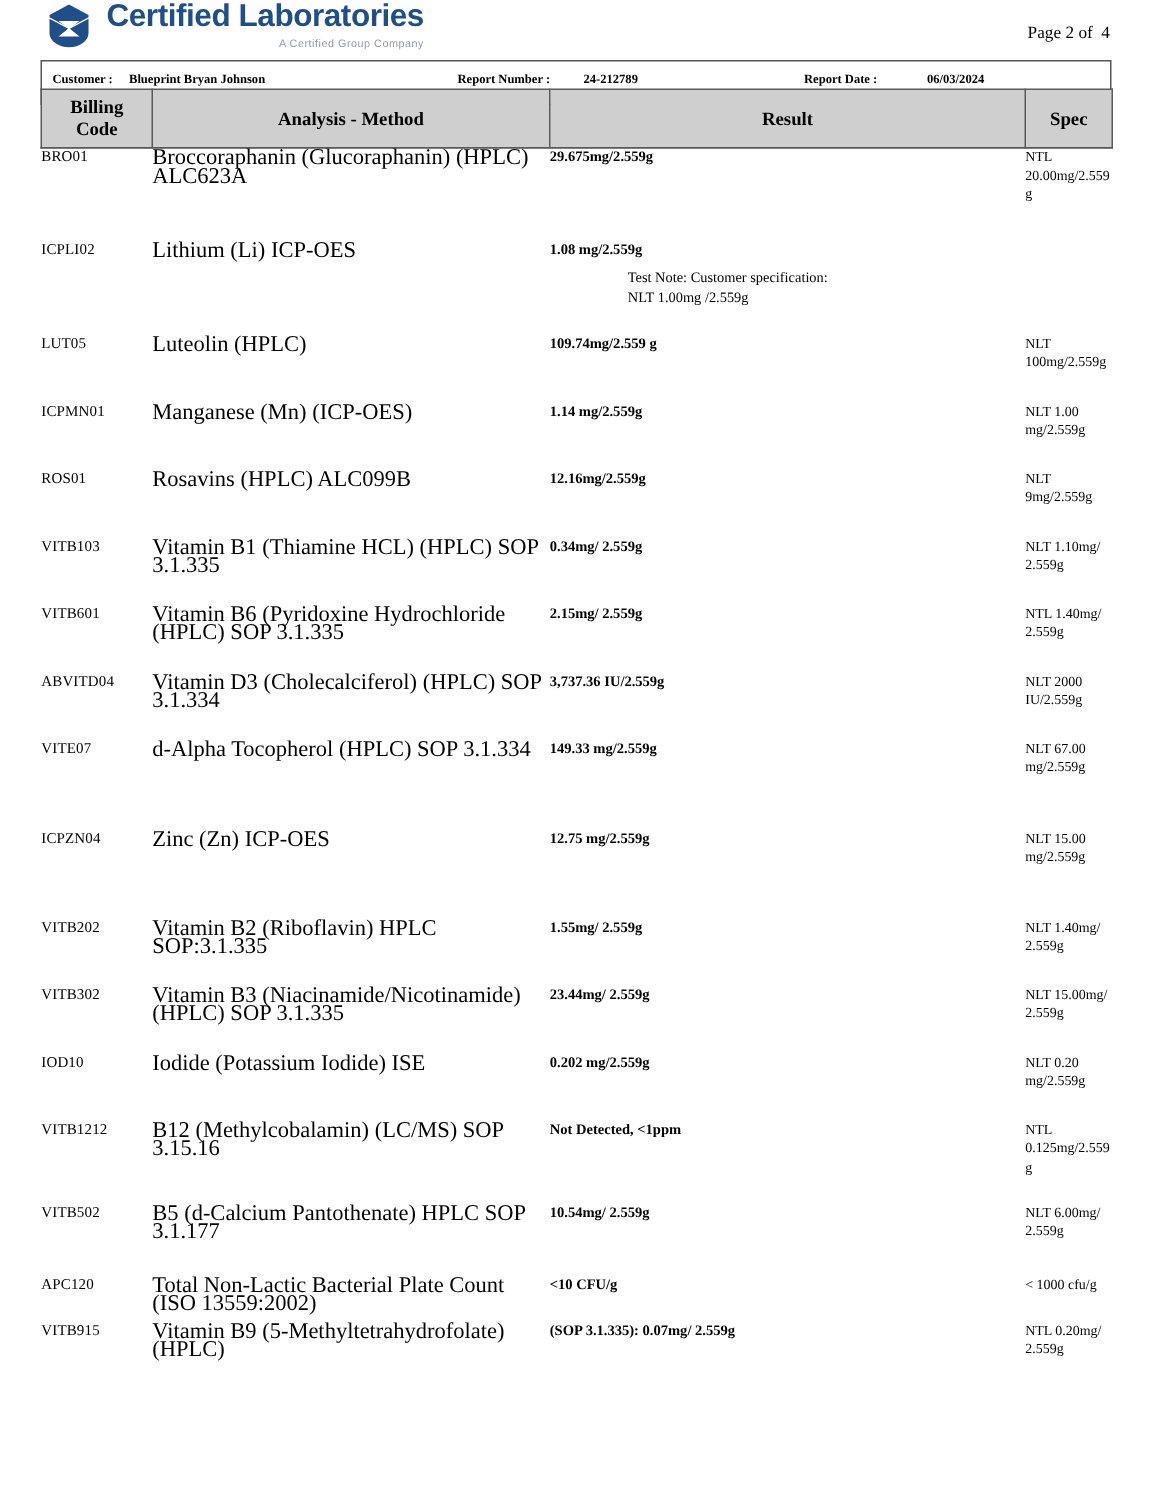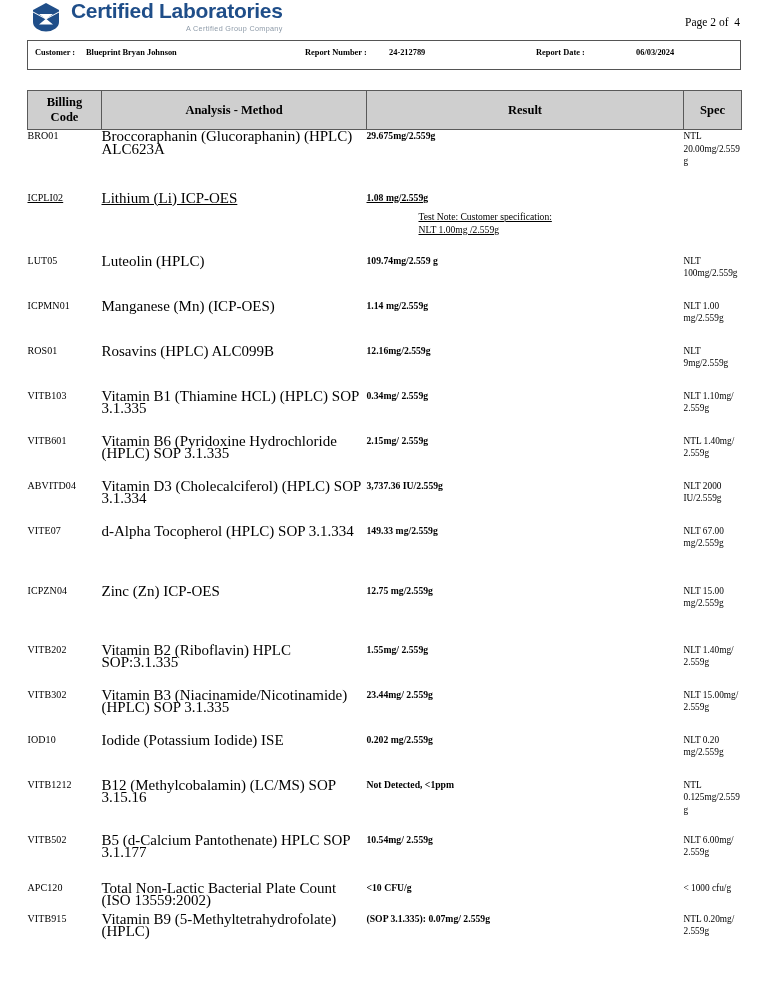--- a/index.html
+++ b/index.html
@@ -93,27 +93,27 @@
     font-weight: bold;
     font-family: "Liberation Serif", serif;
     white-space: nowrap;
     top: 7px;
   }
   .fld-cust-label { left: 7px; }
   .fld-cust-value { left: 58px; }
   .fld-rpt-label  { left: 277px; }
   .fld-rpt-value  { left: 361px; }
   .fld-date-label { left: 508px; }
-  .fld-date-value { left: 608px; }
+  .fld-date-value { left: 590px; }
 
   
   .tbl {
     position: absolute;
     left: 27px;
-    top: 90px;
+    top: 59px;
     width: 714px;
     border-collapse: collapse;
     table-layout: fixed;
   }
   .tbl th {
     border: 1px solid #5a5a5a;
     background: #cfcfcf;
     font-family: "Liberation Serif", serif;
     font-weight: bold;
     font-size: 12.5px;
@@ -215,21 +215,21 @@
     </thead>
     <tbody id="tbody">
         <tr style="height: 62px;">
           <td class="cell-code">BRO01</td>
           <td class="cell-method">Broccoraphanin (Glucoraphanin) (HPLC) ALC623A</td>
           <td class="cell-result">
             <div>29.675mg/2.559g</div>
           </td>
           <td class="cell-spec">NTL 20.00mg/2.559g</td>
         </tr>
-        <tr style="height: 63px; text-decoration: underline;">
+        <tr style="height: 63px;">
           <td class="cell-code">ICPLI02</td>
           <td class="cell-method">Lithium (Li) ICP-OES</td>
           <td class="cell-result">
             <div>1.08 mg/2.559g</div>
             <div class="note">Test Note: Customer specification:<br>NLT 1.00mg /2.559g</div>
           </td>
           <td class="cell-spec"></td>
         </tr>
         <tr style="height: 45px;">
           <td class="cell-code">LUT05</td>

